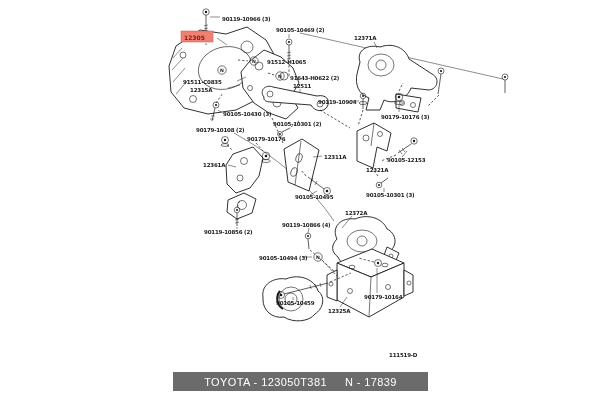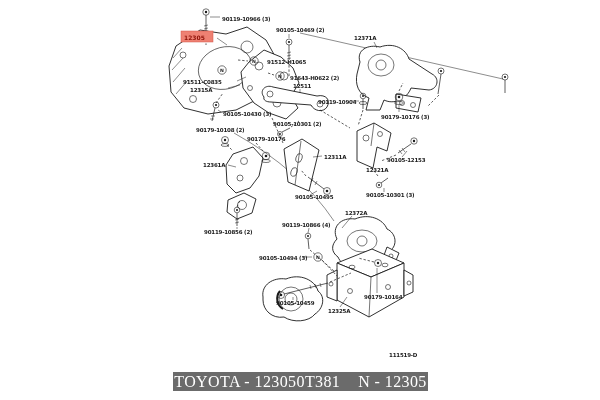--- a/index.html
+++ b/index.html
@@ -11,21 +11,21 @@
   svg text.hl{font-family:"DejaVu Sans",sans-serif;font-size:6px;font-weight:bold;fill:#8f1209;}
   svg text.nmark{font-family:"DejaVu Sans",sans-serif;font-size:4.6px;font-weight:bold;fill:#1a1a1a;}
   svg .ln{stroke:#1a1a1a;stroke-width:0.7;fill:none;}
   svg .thin{stroke:#1a1a1a;stroke-width:0.5;fill:none;}
   svg .dash{stroke:#1a1a1a;stroke-width:0.7;fill:none;stroke-dasharray:2.4 1.8;}
   svg .part{stroke:#1a1a1a;stroke-width:0.9;fill:#ffffff;}
   svg .det{stroke:#1a1a1a;stroke-width:0.6;fill:none;}
   svg .solid{fill:#1a1a1a;stroke:none;}
   .footer{position:absolute;left:173px;top:372px;width:255px;height:19px;background:#6b6b6b;
           color:#ffffff;display:flex;align-items:center;justify-content:center;gap:18px;
-          font-family:Liberation Serif, serif;font-size:16px;letter-spacing:0.4px;}
+          font-family:Liberation Sans, sans-serif;font-size:11px;letter-spacing:0.4px;}
 </style>
 </head>
 <body>
 
 <div class="stage">
 <svg width="600" height="400" viewBox="0 0 600 400">
 
   <g>
     <line class="thin" x1="300" y1="33" x2="503" y2="79"></line>
     <path class="thin" d="M234,133 Q300,170 334,221"></path>
@@ -305,15 +305,15 @@
   <g>
     <rect x="181" y="31" width="32" height="11" fill="#ee8173" stroke="#d4564a" stroke-width="0.5"></rect>
     <text class="hl" x="184" y="39.5">12305</text>
   </g>
 
   <text class="lbl" x="389" y="357">111519-D</text>
 </svg>
 
   <div class="footer">
     <span>TOYOTA - 123050T381</span>
-    <span>N - 12305</span>
+    <span>N - 17839</span>
   </div>
 </div>
 
 </body></html>

